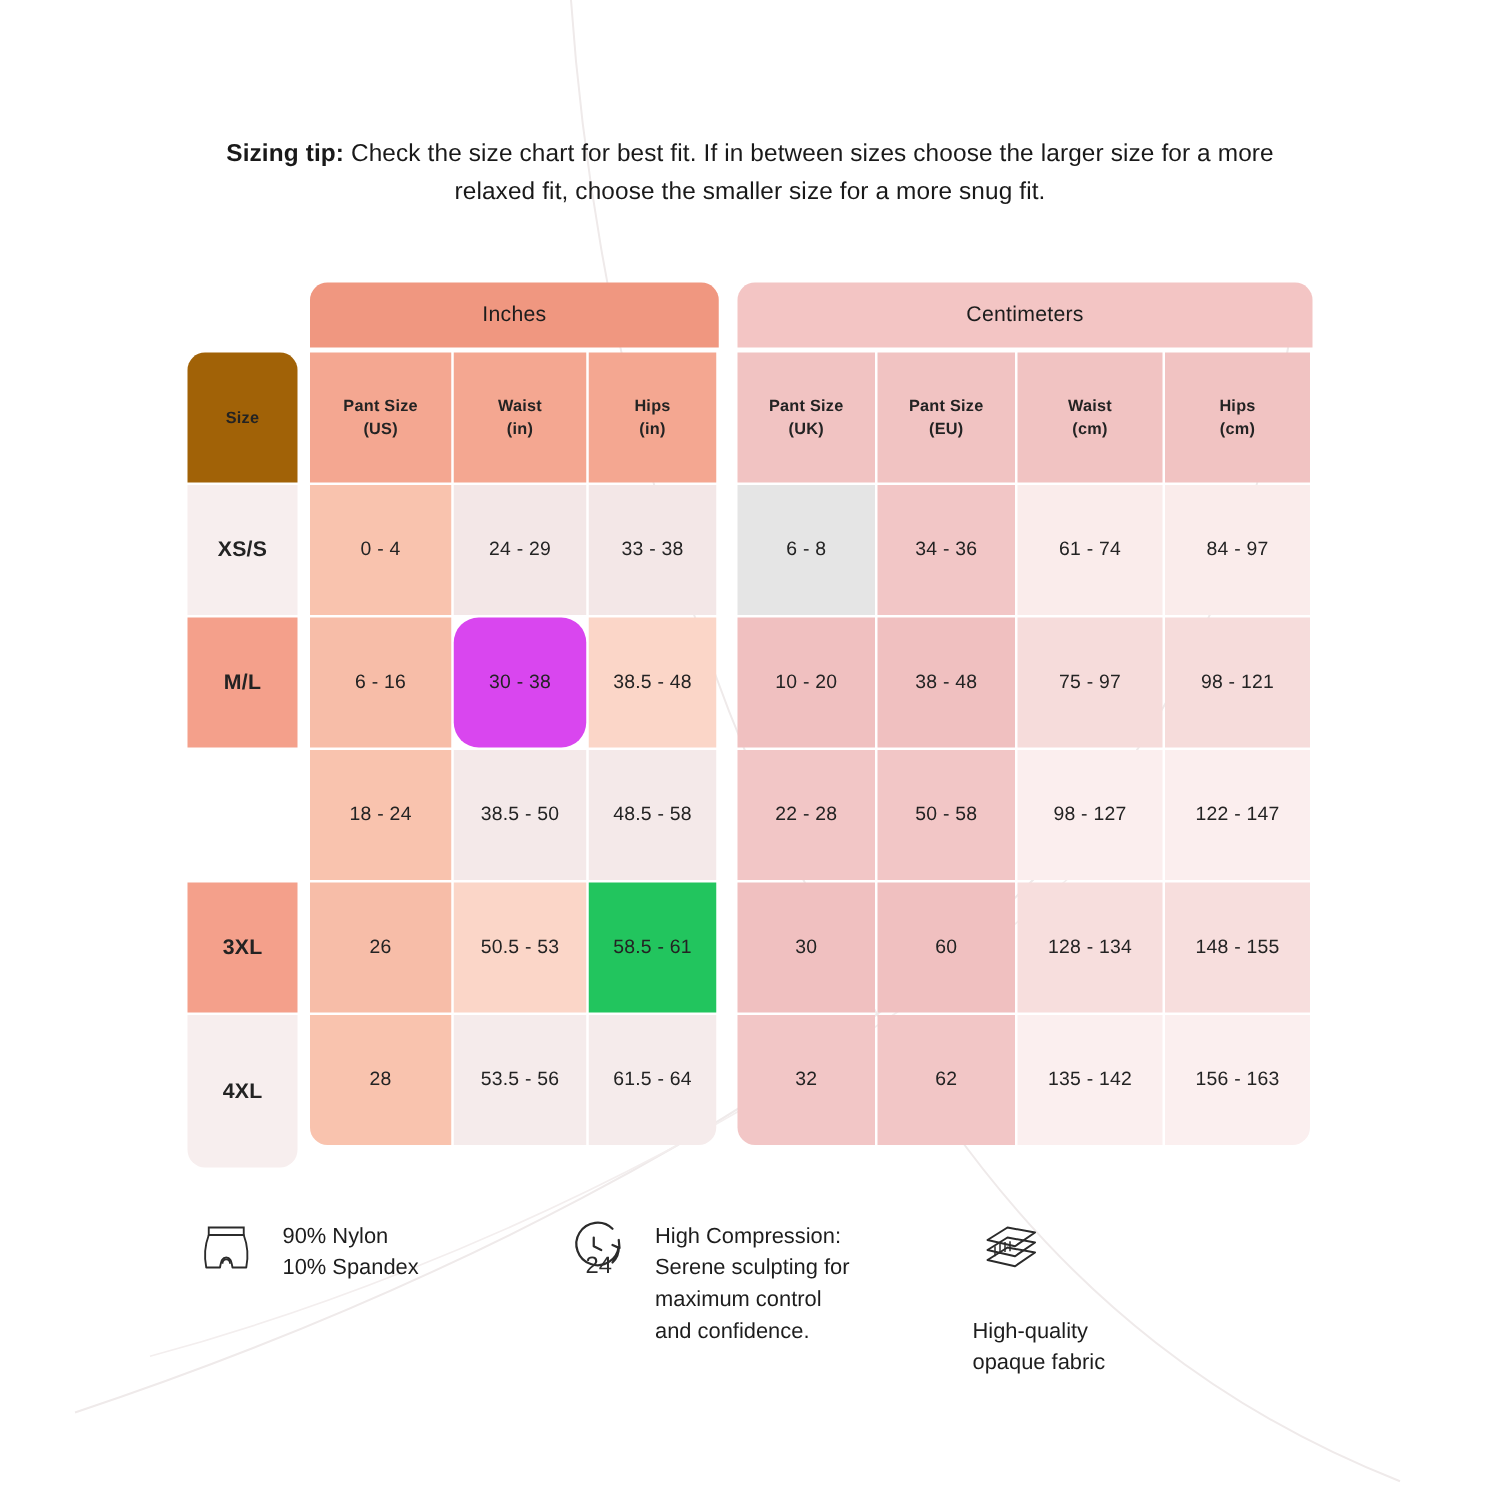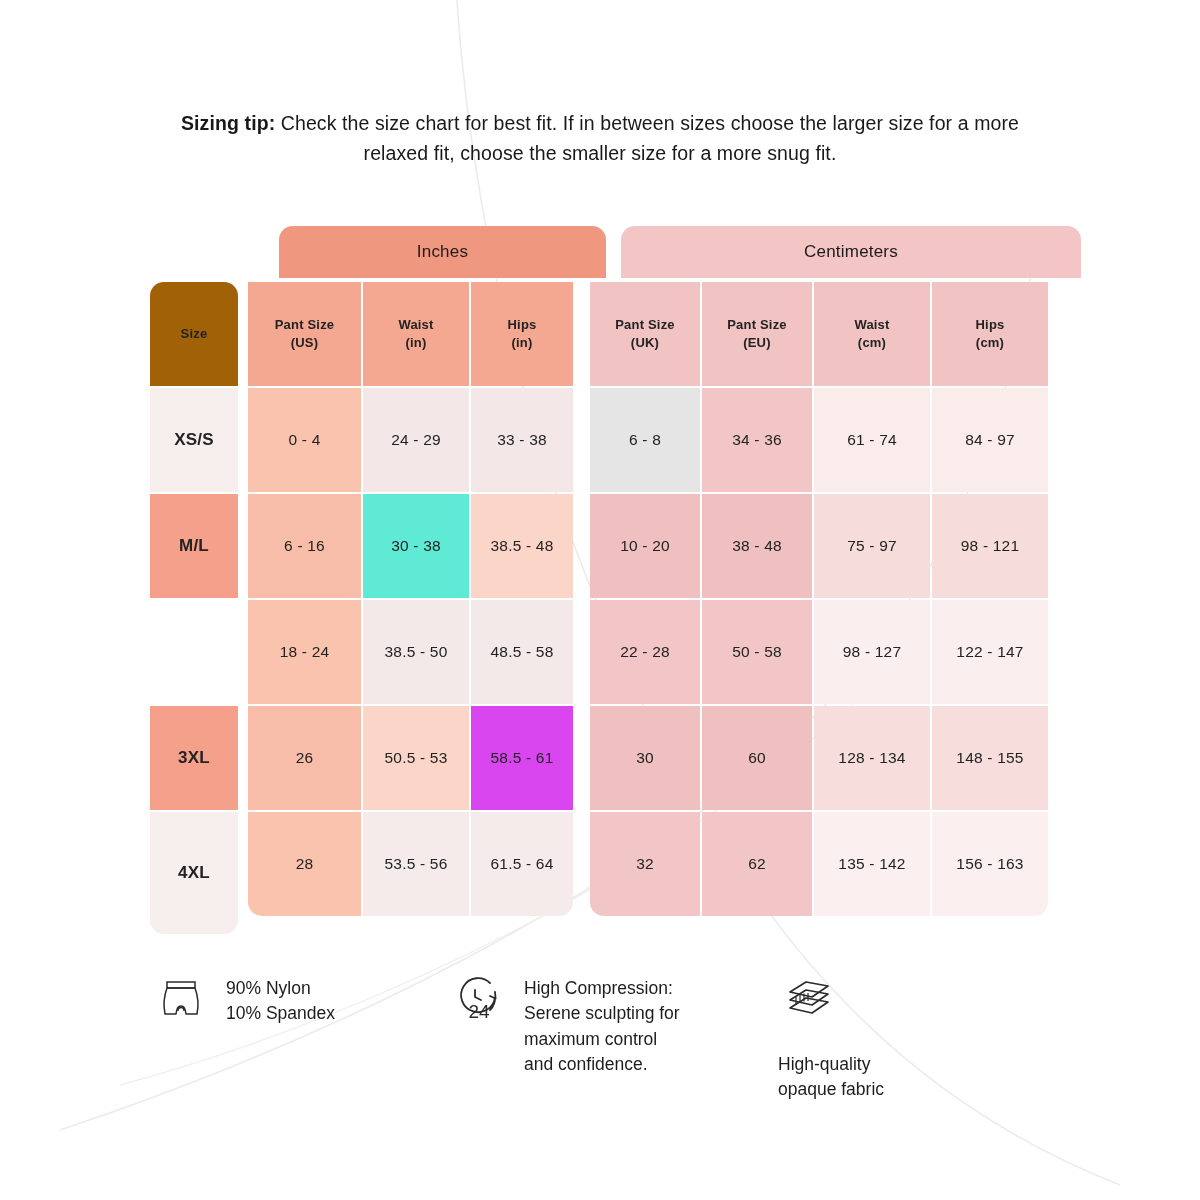--- a/index.html
+++ b/index.html
@@ -56,21 +56,20 @@
     position: absolute;
     top: 0;
     height: 52px;
     border-radius: 14px 14px 0 0;
     display: flex;
     align-items: center;
     justify-content: center;
     font-size: 17px;
     color: #1c1c1c;
     letter-spacing: .2px;
-    margin-left: 31px;
   }
   .banner-inches { background: #f09780; }
   .banner-cm     { background: #f3c5c4; }
 
   
   .cell {
     position: absolute;
     display: flex;
     align-items: center;
     justify-content: center;
@@ -158,37 +157,37 @@
       <div class="cell sizecol" style="left: 0px; top: 162px; width: 88px; height: 104px; background: rgb(247, 238, 238);">XS/S</div>
       <div class="cell " style="left: 98px; top: 162px; width: 113px; height: 104px; background: rgb(249, 195, 174);">0 - 4</div>
       <div class="cell " style="left: 213px; top: 162px; width: 106px; height: 104px; background: rgb(243, 231, 231);">24 - 29</div>
       <div class="cell " style="left: 321px; top: 162px; width: 102px; height: 104px; background: rgb(243, 231, 231);">33 - 38</div>
       <div class="cell " style="left: 440px; top: 162px; width: 110px; height: 104px; background: #e5e5e5;">6 - 8</div>
       <div class="cell " style="left: 552px; top: 162px; width: 110px; height: 104px; background: rgb(242, 198, 198);">34 - 36</div>
       <div class="cell " style="left: 664px; top: 162px; width: 116px; height: 104px; background: rgb(250, 236, 235);">61 - 74</div>
       <div class="cell " style="left: 782px; top: 162px; width: 116px; height: 104px; background: rgb(250, 236, 235);">84 - 97</div>
       <div class="cell sizecol" style="left: 0px; top: 268px; width: 88px; height: 104px; background: rgb(244, 160, 139);">M/L</div>
       <div class="cell " style="left: 98px; top: 268px; width: 113px; height: 104px; background: rgb(247, 189, 168);">6 - 16</div>
-      <div class="cell " style="left: 213px; top: 268px; width: 106px; height: 104px; background: #5eead4;">30 - 38</div>
+      <div class="cell " style="left: 213px; top: 268px; width: 106px; height: 104px; background: #d946ef; border-radius: 20px;">30 - 38</div>
       <div class="cell " style="left: 321px; top: 268px; width: 102px; height: 104px; background: rgb(251, 214, 200);">38.5 - 48</div>
       <div class="cell " style="left: 440px; top: 268px; width: 110px; height: 104px; background: rgb(240, 192, 192);">10 - 20</div>
       <div class="cell " style="left: 552px; top: 268px; width: 110px; height: 104px; background: rgb(240, 192, 192);">38 - 48</div>
       <div class="cell " style="left: 664px; top: 268px; width: 116px; height: 104px; background: rgb(246, 220, 219);">75 - 97</div>
       <div class="cell " style="left: 782px; top: 268px; width: 116px; height: 104px; background: rgb(246, 220, 219);">98 - 121</div>
       <div class="cell " style="left: 98px; top: 374px; width: 113px; height: 104px; background: rgb(249, 195, 174);">18 - 24</div>
       <div class="cell " style="left: 213px; top: 374px; width: 106px; height: 104px; background: rgb(244, 233, 233);">38.5 - 50</div>
       <div class="cell " style="left: 321px; top: 374px; width: 102px; height: 104px; background: rgb(244, 233, 233);">48.5 - 58</div>
       <div class="cell " style="left: 440px; top: 374px; width: 110px; height: 104px; background: rgb(242, 198, 198);">22 - 28</div>
       <div class="cell " style="left: 552px; top: 374px; width: 110px; height: 104px; background: rgb(242, 198, 198);">50 - 58</div>
       <div class="cell " style="left: 664px; top: 374px; width: 116px; height: 104px; background: rgb(251, 238, 238);">98 - 127</div>
       <div class="cell " style="left: 782px; top: 374px; width: 116px; height: 104px; background: rgb(251, 238, 238);">122 - 147</div>
       <div class="cell sizecol" style="left: 0px; top: 480px; width: 88px; height: 104px; background: rgb(244, 160, 139);">3XL</div>
       <div class="cell " style="left: 98px; top: 480px; width: 113px; height: 104px; background: rgb(247, 189, 168);">26</div>
       <div class="cell " style="left: 213px; top: 480px; width: 106px; height: 104px; background: rgb(251, 214, 200);">50.5 - 53</div>
-      <div class="cell " style="left: 321px; top: 480px; width: 102px; height: 104px; background: #d946ef;">58.5 - 61</div>
+      <div class="cell " style="left: 321px; top: 480px; width: 102px; height: 104px; background: #22c55e;">58.5 - 61</div>
       <div class="cell " style="left: 440px; top: 480px; width: 110px; height: 104px; background: rgb(240, 192, 192);">30</div>
       <div class="cell " style="left: 552px; top: 480px; width: 110px; height: 104px; background: rgb(240, 192, 192);">60</div>
       <div class="cell " style="left: 664px; top: 480px; width: 116px; height: 104px; background: rgb(247, 222, 221);">128 - 134</div>
       <div class="cell " style="left: 782px; top: 480px; width: 116px; height: 104px; background: rgb(247, 222, 221);">148 - 155</div>
       <div class="cell sizecol r-bl r-br" style="left: 0px; top: 586px; width: 88px; height: 122px; background: rgb(247, 238, 238);">4XL</div>
       <div class="cell r-bl" style="left: 98px; top: 586px; width: 113px; height: 104px; background: rgb(249, 195, 174);">28</div>
       <div class="cell " style="left: 213px; top: 586px; width: 106px; height: 104px; background: rgb(245, 235, 235);">53.5 - 56</div>
       <div class="cell r-br" style="left: 321px; top: 586px; width: 102px; height: 104px; background: rgb(245, 235, 235);">61.5 - 64</div>
       <div class="cell r-bl" style="left: 440px; top: 586px; width: 110px; height: 104px; background: rgb(242, 198, 198);">32</div>
       <div class="cell " style="left: 552px; top: 586px; width: 110px; height: 104px; background: rgb(242, 198, 198);">62</div>

